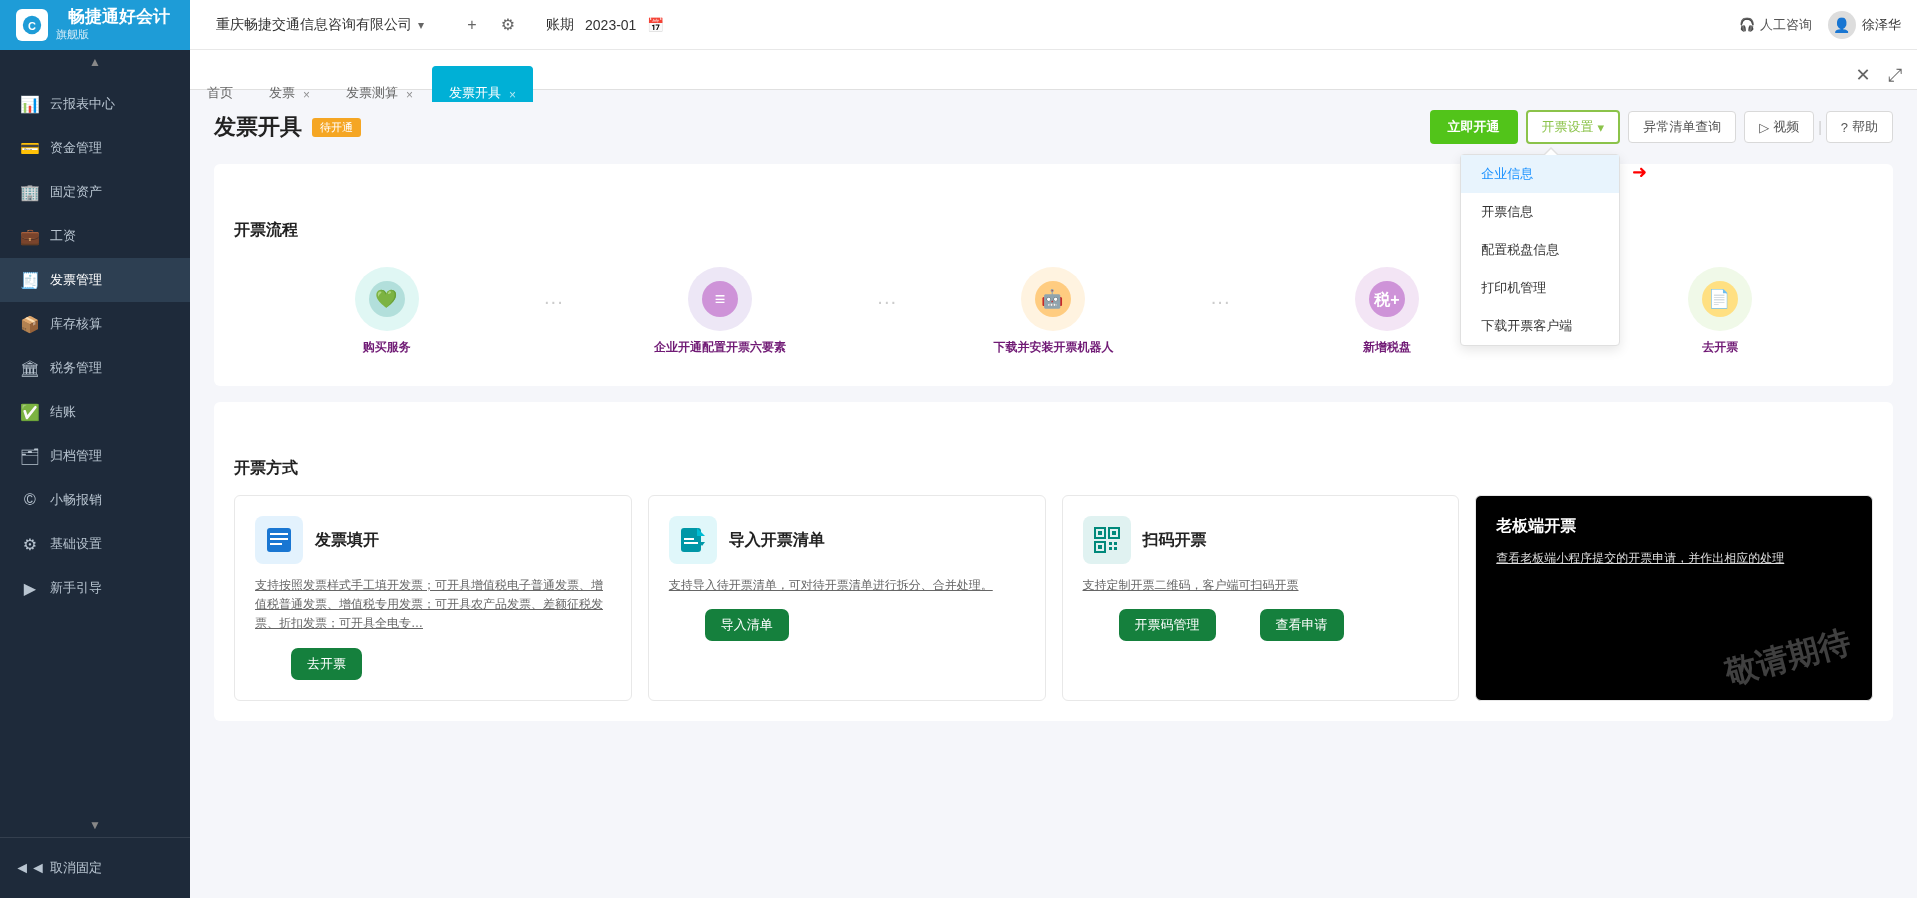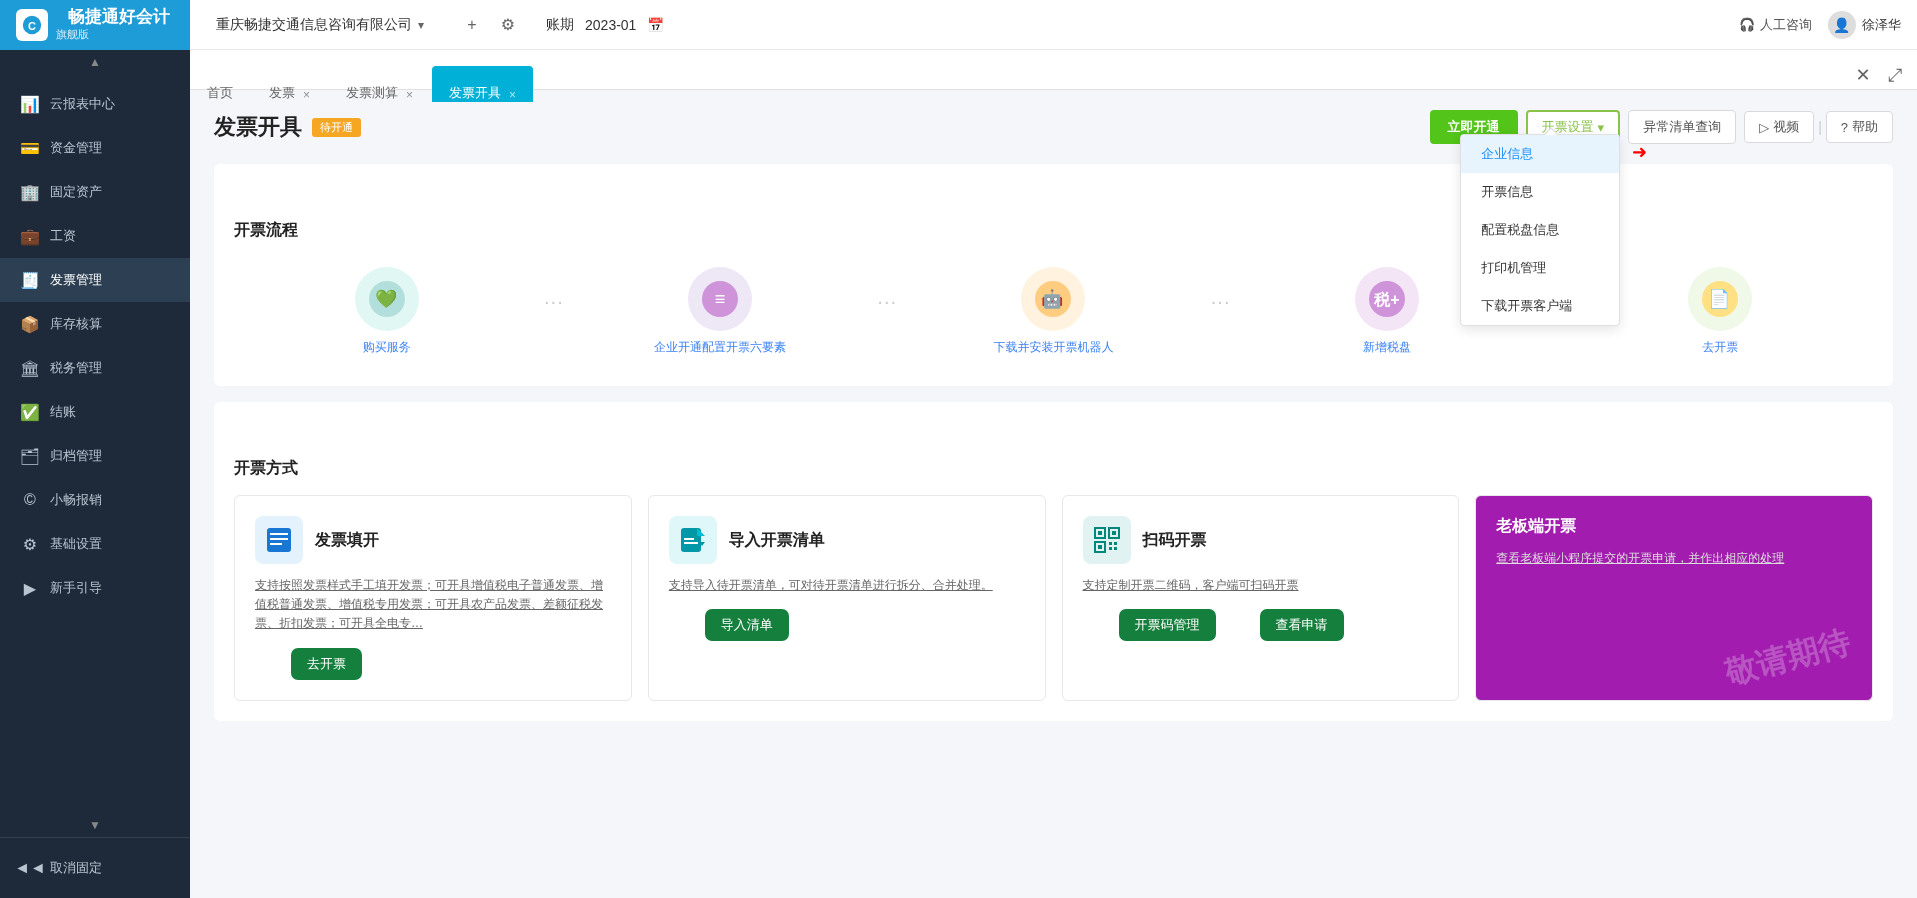--- a/index.html
+++ b/index.html
@@ -38,52 +38,52 @@
     .tabs-end-btn { width: 28px; height: 28px; display: flex; align-items: center; justify-content: center; cursor: pointer; color: #666; font-size: 18px; }
 
     
     .page-content { flex: 1; padding: 20px 24px; overflow-y: auto; position: relative; }
 
     
     .page-header { display: flex; align-items: center; justify-content: space-between; margin-bottom: 20px; }
     .page-title-area { display: flex; align-items: center; gap: 10px; }
     .page-title { font-size: 22px; font-weight: bold; color: #222; }
     .status-badge { background: #f5a623; color: #fff; font-size: 11px; padding: 2px 8px; border-radius: 3px; }
-    .page-actions { display: flex; gap: 8px; position: relative; }
+    .page-actions { display: flex; align-items: center; gap: 8px; position: relative; }
     .btn-primary { background: #52c41a; color: #fff; border: none; padding: 8px 18px; border-radius: 4px; cursor: pointer; font-size: 13px; font-weight: bold; }
     .btn-outline-green { background: #fff; color: #8bc34a; border: 2px solid #8bc34a; padding: 6px 14px; border-radius: 4px; cursor: pointer; font-size: 13px; display: flex; align-items: center; gap: 4px; }
     .btn-outline-border { background: #fff; color: #555; border: 1px solid #d9d9d9; padding: 6px 14px; border-radius: 4px; cursor: pointer; font-size: 13px; display: flex; align-items: center; gap: 4px; }
 
     
-    .dropdown-menu { position: absolute; top: 24px; right: 0; background: #fff; border: 1px solid #e0e0e0; border-radius: 4px; box-shadow: 0 4px 12px rgba(0,0,0,0.1); z-index: 200; min-width: 160px; }
+    .dropdown-menu { position: absolute; top: 44px; right: 0; background: #fff; border: 1px solid #e0e0e0; border-radius: 4px; box-shadow: 0 4px 12px rgba(0,0,0,0.1); z-index: 200; min-width: 160px; }
     .dropdown-item { padding: 10px 20px; font-size: 13px; color: #333; cursor: pointer; white-space: nowrap; }
     .dropdown-item.active-item { background: #e8f4fd; color: #1890ff; }
     .dropdown-arrow { position: absolute; top: -8px; right: 60px; width: 0; height: 0; border-left: 8px solid transparent; border-right: 8px solid transparent; border-bottom: 8px solid #e0e0e0; }
     .dropdown-arrow::after { content: ''; position: absolute; top: 2px; left: -7px; width: 0; height: 0; border-left: 7px solid transparent; border-right: 7px solid transparent; border-bottom: 7px solid #fff; }
 
     
     .section { background: #fff; border-radius: 6px; padding: 20px; margin-bottom: 16px; }
     .section-title { font-size: 16px; font-weight: bold; color: #222; margin-bottom: 16px; margin-top: 36px; }
 
     
     .flow-steps { display: flex; align-items: center; gap: 0; padding: 10px 0; }
     .flow-step { display: flex; flex-direction: column; align-items: center; gap: 8px; flex: 1; }
     .flow-icon { width: 64px; height: 64px; border-radius: 50%; display: flex; align-items: center; justify-content: center; font-size: 28px; }
     .flow-icon-teal { background: #e0f7f4; }
     .flow-icon-purple { background: #ede7f6; }
     .flow-icon-orange { background: #fff3e0; }
     .flow-icon-lavender { background: #f3e5f5; }
     .flow-icon-yellow-green { background: #f0f9e8; }
-    .flow-step-label { font-size: 12px; color: #3b82f6; text-align: left; }
+    .flow-step-label { font-size: 12px; color: #701a75; text-align: left; font-weight: bold; }
     .flow-arrow { color: #ccc; font-size: 20px; margin: 0 4px; padding-bottom: 20px; }
 
     
     .methods-grid { display: grid; grid-template-columns: repeat(4, 1fr); gap: 16px; }
     .method-card { background: #fff; border: 1px solid #e8e8e8; border-radius: 6px; padding: 20px; }
-    .method-card.disabled { background: #a21caf; color: #fff; }
+    .method-card.disabled { background: #000000; color: #fff; }
     .method-header { display: flex; align-items: center; gap: 12px; margin-bottom: 12px; }
     .method-icon { width: 48px; height: 48px; border-radius: 8px; display: flex; align-items: center; justify-content: center; font-size: 24px; }
     .method-icon-blue { background: #e3f2fd; }
     .method-icon-cyan { background: #e0f7fa; }
     .method-icon-teal { background: #e0f2f1; }
     .method-title { font-size: 16px; font-weight: bold; color: #222; }
     .method-desc { font-size: 12px; color: #666; line-height: 1.6; margin-bottom: 14px; text-decoration: underline; }
     .method-desc.white { color: #ddd; }
     .method-actions { display: flex; gap: 8px; }
     .btn-green { background: #15803d; color: #fff; border: none; padding: 7px 16px; border-radius: 7px; cursor: pointer; font-size: 13px; margin-left: 36px; }

